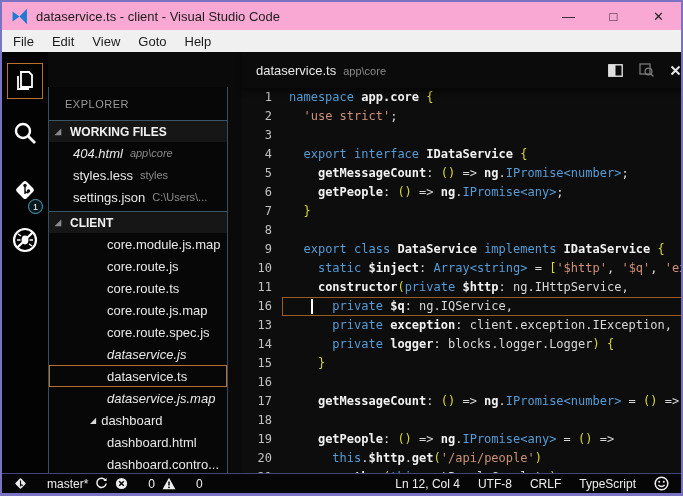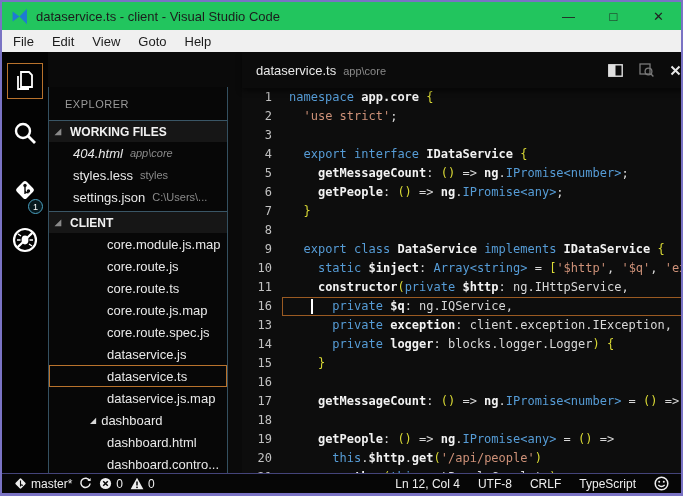--- a/index.html
+++ b/index.html
@@ -9,21 +9,21 @@
     font-family:"Liberation Sans", sans-serif; background:#000;
   }
   
   .frame { position:absolute; background:var(--c-frame); z-index:50; }
   #frame-top{ left:0; top:0; width:683px; height:2px; }
   #frame-left{ left:0; top:0; width:2px; height:496px; }
   #frame-right{ left:681px; top:0; width:2px; height:496px; }
   #frame-bottom{ left:0; top:493px; width:683px; height:3px; }
 
   
-  #titlebar { position:absolute; left:2px; top:2px; width:679px; height:28px; background:#22c55e;
+  #titlebar { position:absolute; left:2px; top:2px; width:679px; height:28px; background:#f9a8d4;
     display:flex; align-items:center; color:#1c1c1c; font-size:13px; }
   #logo { width:17px; height:17px; margin:0 8px 0 9px; flex:0 0 auto; }
   #win-controls { margin-left:auto; display:flex; height:100%; }
   .win-btn { width:45px; height:100%; display:flex; align-items:center; justify-content:center;
     font-size:13px; color:#222; }
   
   #menubar { position:absolute; left:2px; top:30px; width:679px; height:22px; background:#f0f0f0;
     display:flex; align-items:center; font-size:13px; color:#1c1c1c; padding-left:2px; }
   .menu-item { padding:0 9px; height:100%; display:flex; align-items:center; cursor:default; }
 
@@ -83,21 +83,21 @@
     border-left:1px solid #3a3a3a; }
   #v-thumb { position:absolute; left:1px; top:0; width:8px; height:72px;
     background:rgba(255,255,255,.07); border:1px solid rgba(255,255,255,.28); }
 
   
   #statusbar { position:absolute; left:2px; top:473px; width:679px; height:20px; background:#060606;
     border-top:1px solid rgba(110,110,200,.6); color:#eee; font-size:12px;
     display:flex; align-items:center; z-index:20; }
   #status-left { display:flex; align-items:center; gap:7px; margin-left:12px; }
   #status-right { display:flex; align-items:center; gap:18px; margin-left:auto; margin-right:12px; }
-  .stat-item { display:flex; align-items:center; gap:4px; }
+  .stat-item { display:flex; align-items:center; gap:20px; }
   svg { display:block; }
 </style>
 </head>
 <body>
 
 <div id="app">
 
   <div class="frame" id="frame-top"></div>
   <div class="frame" id="frame-left"></div>
   <div class="frame" id="frame-right"></div>
@@ -193,27 +193,27 @@
           </div>
           <div class="file-row" style="padding-left: 57px;">
             <span class="fname">core.route.ts</span>
           </div>
           <div class="file-row" style="padding-left: 57px;">
             <span class="fname">core.route.js.map</span>
           </div>
           <div class="file-row" style="padding-left: 57px;">
             <span class="fname">core.route.spec.js</span>
           </div>
-          <div class="file-row" style="padding-left: 57px;">
+          <div class="file-row" style="padding-left: 57px; font-style: italic;">
             <span class="fname">dataservice.js</span>
           </div>
           <div class="file-row selected" style="padding-left: 57px;">
             <span class="fname">dataservice.ts</span>
           </div>
-          <div class="file-row" style="padding-left: 57px;">
+          <div class="file-row" style="padding-left: 57px; font-style: italic;">
             <span class="fname">dataservice.js.map</span>
           </div>
           <div class="file-row" style="padding-left: 40px;">
             <span class="twisty">◢</span>
             <span class="fname">dashboard</span>
           </div>
           <div class="file-row" style="padding-left: 57px;">
             <span class="fname">dashboard.html</span>
           </div>
           <div class="file-row" style="padding-left: 57px;">

